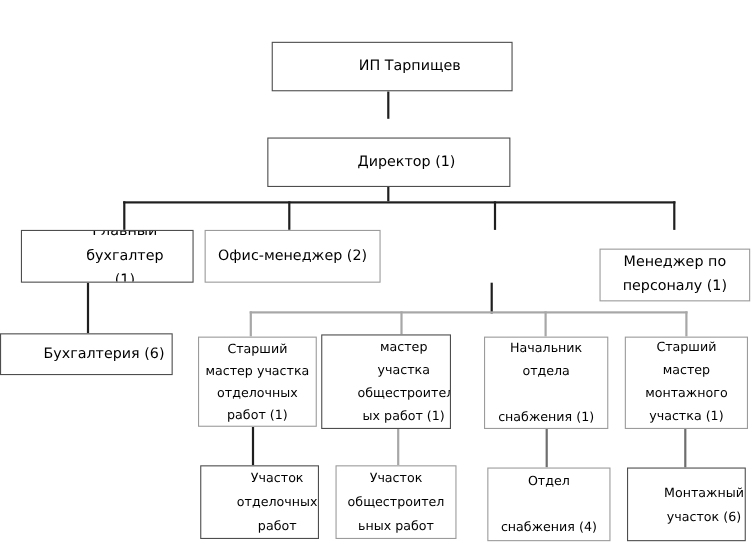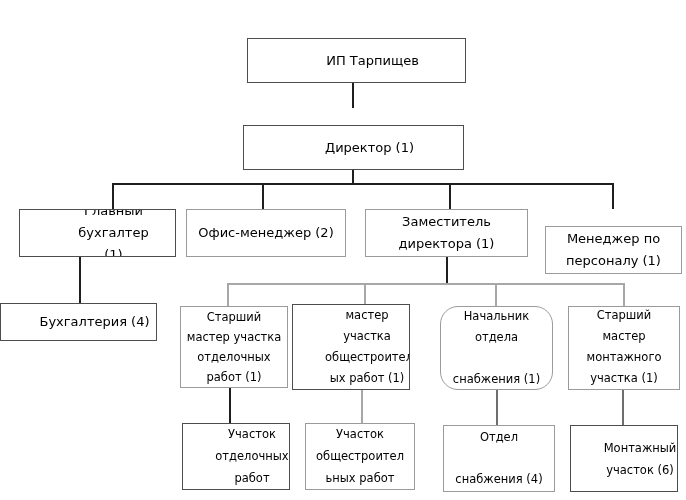--- a/index.html
+++ b/index.html
@@ -61,46 +61,42 @@
     <span class="lbl">Директор (1)</span>
   </div>
 
   <div class="box b-dark center f1" style="left:19px;top:209px;width:157px;height:48px;">
     <span class="lbl">Главный бухгалтер
 (1)</span>
   </div>
   <div class="box b-light center f1" style="left:186px;top:209px;width:160px;height:48px;">
     <span class="lbl">Офис-менеджер (2)</span>
   </div>
-  <div class="box b-light center f1" style="left:365px;top:209px;width:163px;height:48px;">
-    <span class="lbl">Заместитель
-директора (1)</span>
-  </div>
   <div class="box b-light center f1" style="left:545px;top:209px;width:137px;height:48px;margin-top:17px;">
     <span class="lbl">Менеджер по
 персоналу (1)</span>
   </div>
 
   <div class="box b-dark center f1" style="left:0px;top:303px;width:157px;height:38px;">
-    <span class="lbl">Бухгалтерия (4)</span>
+    <span class="lbl">Бухгалтерия (6)</span>
   </div>
 
   <div class="box b-light top f2" style="left:180px;top:306px;width:108px;height:82px;padding-top:3px;line-height:20px;">
     <span class="lbl">Старший
 мастер участка
 отделочных
 работ (1)</span>
   </div>
   <div class="box b-dark top f2" style="left:292px;top:304px;width:118px;height:86px;padding-top:8px;">
     <span class="lbl">Старший мастер
 участка
 общестроительн
 ых работ (1)</span>
   </div>
-  <div class="box b-light center f2" style="left:440px;top:306px;width:113px;height:84px;border-radius:18px;">
+  <div class="box b-light center f2" style="left:440px;top:306px;width:113px;height:84px;">
     <span class="lbl">Начальник
 отдела
 
 снабжения (1)</span>
   </div>
   <div class="box b-light top f2" style="left:568px;top:306px;width:112px;height:84px;padding-top:5px;">
     <span class="lbl">Старший
 мастер
 монтажного
 участка (1)</span>

